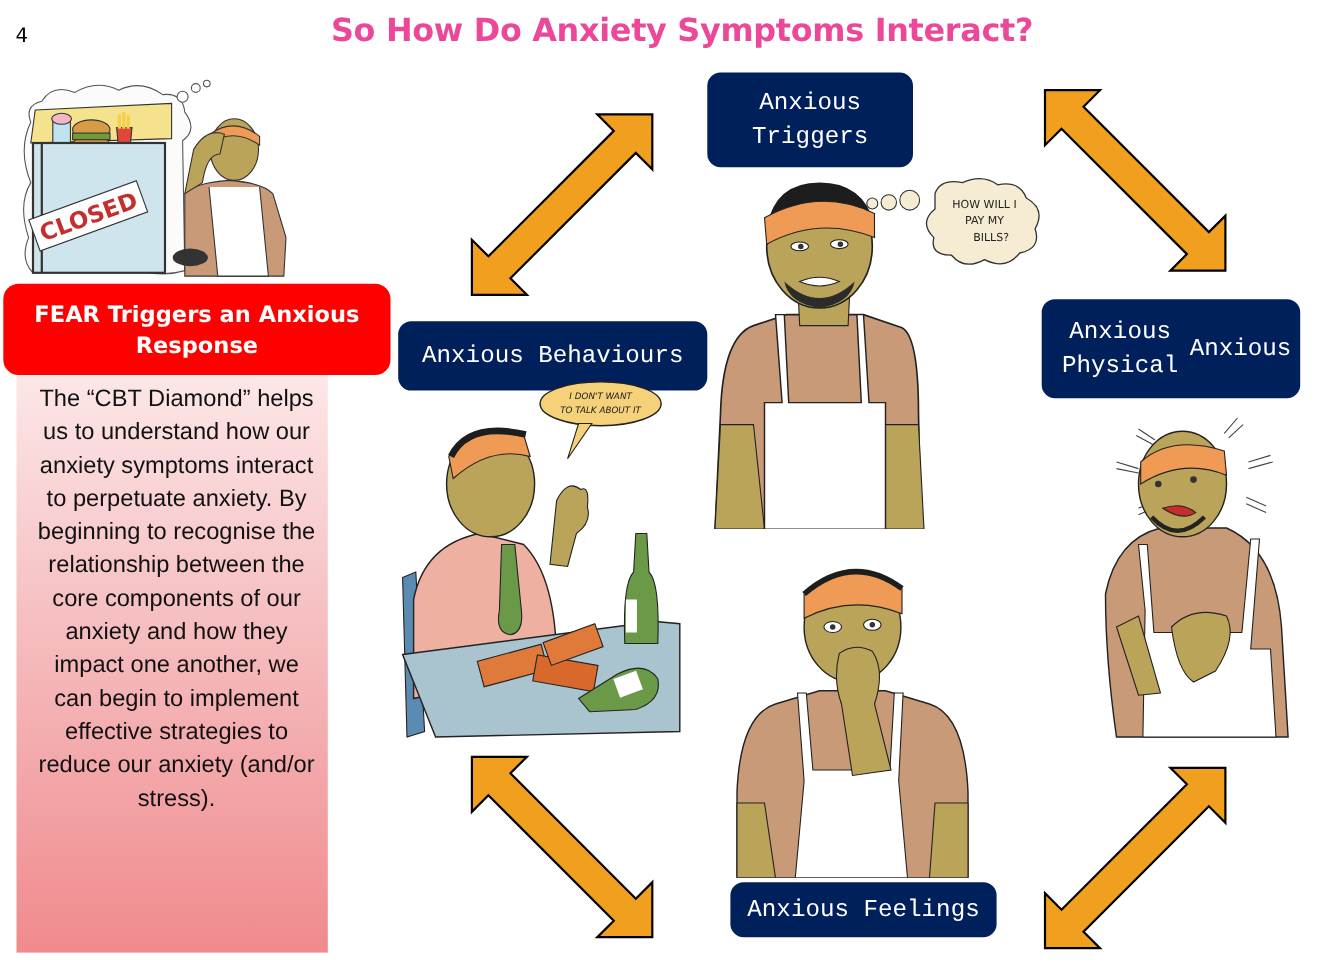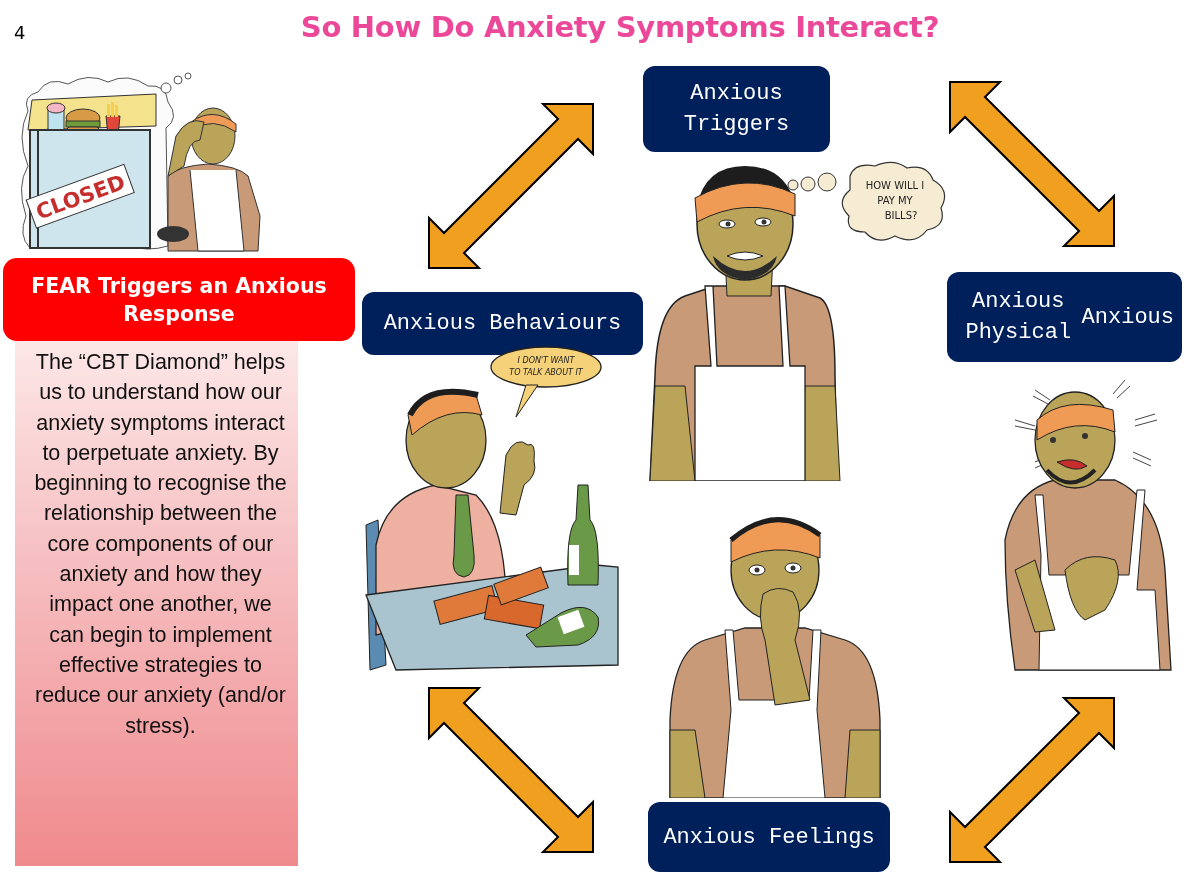--- a/index.html
+++ b/index.html
@@ -79,21 +79,21 @@
   <span>Anxious</span>
   <span>Triggers</span>
 </div>
 <div class="abs node" style="left:329px; top:292px; width:281px; height:63px;margin-left:33px;">
   <span>Anxious Behaviours</span>
 </div>
 <div class="abs node" style="left:947px; top:272px; width:235px; height:90px; flex-direction:row;">
   <span>Anxious Physical</span>
   <span>Anxious</span>
 </div>
-<div class="abs node" style="left:648px; top:802px; width:242px; height:70px;">
+<div class="abs node" style="left:664px; top:802px; width:242px; height:50px;">
   <span>Anxious Feelings</span>
 </div>
 
 <div class="abs illus" style="left:645px; top:156px; width:315px; height:325px;">
   <svg width="315" height="325" viewBox="0 0 315 325">
 
     <circle cx="148" cy="29" r="5" fill="#f6ecd3" stroke="#333"></circle>
     <circle cx="163" cy="28" r="7" fill="#f6ecd3" stroke="#333"></circle>
     <circle cx="182" cy="26" r="9" fill="#f6ecd3" stroke="#333"></circle>
     <path d="M205,20 Q210,6 230,10 Q248,2 262,12 Q282,8 288,24 Q306,34 296,52 Q302,70 282,74 Q270,90 250,80 Q232,90 220,76 Q200,76 204,60 Q190,46 205,34 Z" fill="#f6ecd3" stroke="#333" stroke-width="1.2"></path>

